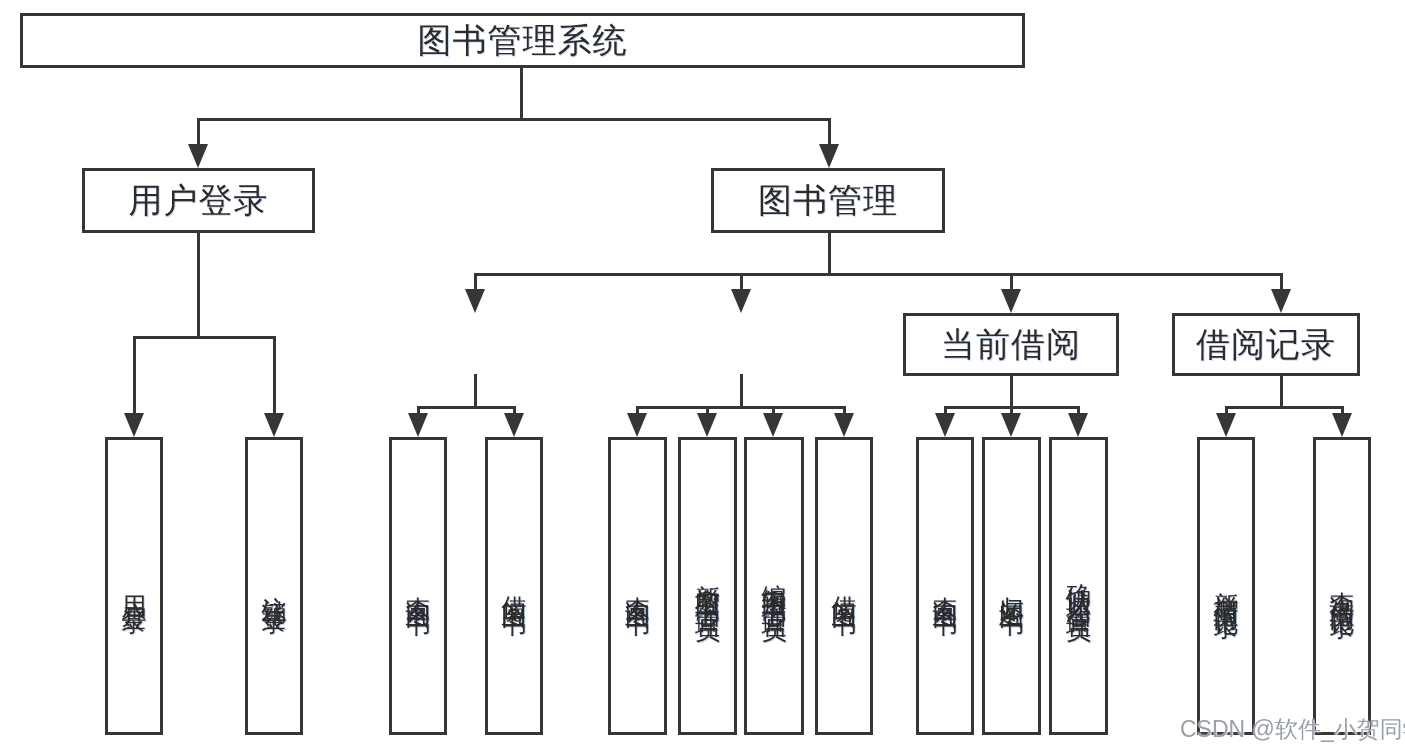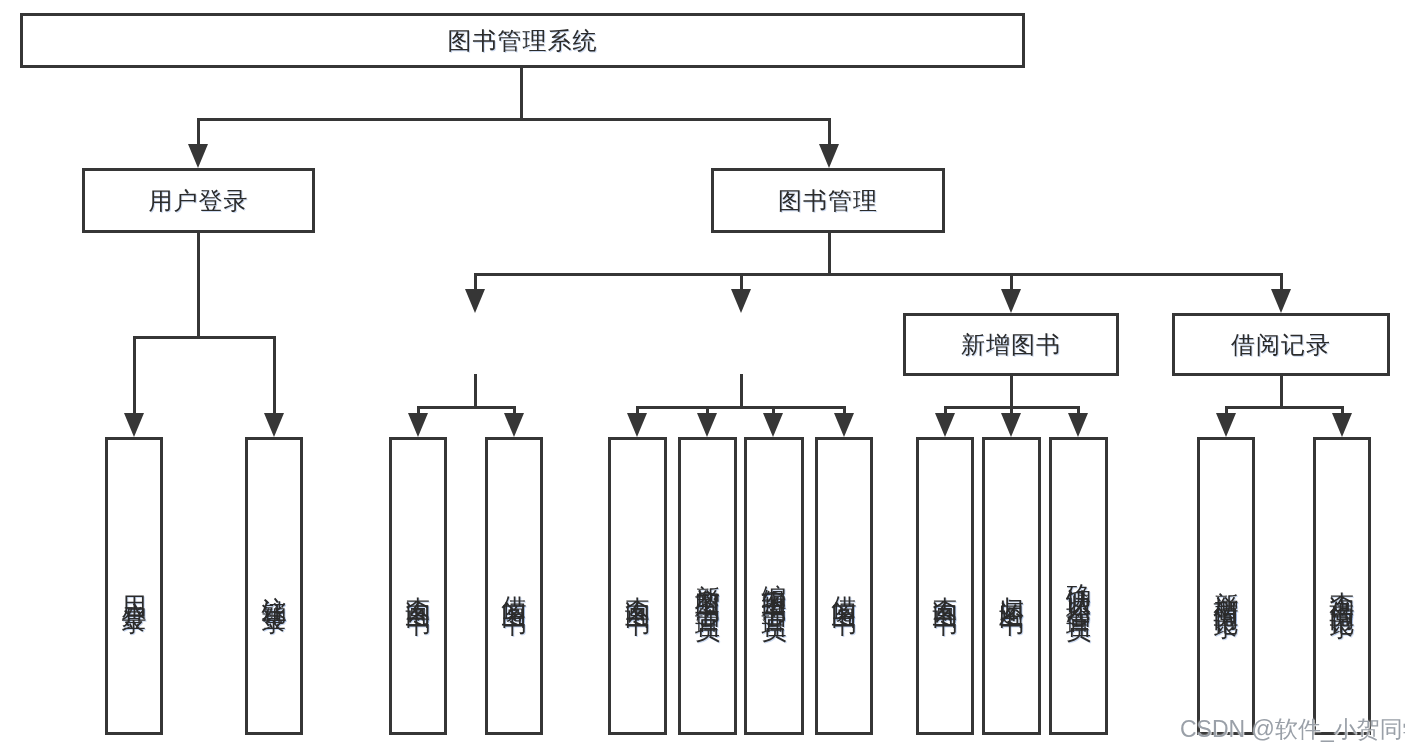--- a/index.html
+++ b/index.html
@@ -13,21 +13,21 @@
   .box{
     position:absolute;
     box-sizing:border-box;
     background:#ffffff;
     border:3px solid #363636;
     display:flex;align-items:center;justify-content:center;
     color:#2b2b2b;
     z-index:2;
   }
   .hlabel{
-    font-size:24px;
+    font-size:34px;
     letter-spacing:1px;
     white-space:nowrap;
     text-shadow:1px 1px 0 rgba(110,150,215,0.35);
   }
   .vlabel{
     writing-mode:vertical-rl;
     text-orientation:mixed;
     font-size:25px;
     line-height:1;
     letter-spacing:5px;
@@ -125,23 +125,23 @@
   </div>
 
   <div class="box" style="left:82px;top:168px;width:233px;height:65px;">
     <span class="hlabel">用户登录</span>
   </div>
   <div class="box" style="left:711px;top:168px;width:234px;height:65px;">
     <span class="hlabel">图书管理</span>
   </div>
 
   <div class="box" style="left:903px;top:313px;width:216px;height:63px;">
-    <span class="hlabel">新增图书</span>
+    <span class="hlabel">当前借阅</span>
   </div>
-  <div class="box" style="left:1172px;top:313px;width:218px;height:63px;">
+  <div class="box" style="left:1172px;top:313px;width:188px;height:63px;">
     <span class="hlabel">借阅记录</span>
   </div>
 
   <div class="box" style="left:105px;top:437px;width:58px;height:298px;">
     <span class="vlabel">用户登录</span>
   </div>
   <div class="box" style="left:245px;top:437px;width:58px;height:298px;">
     <span class="vlabel">注销登录</span>
   </div>
   <div class="box" style="left:389px;top:437px;width:58px;height:298px;">

